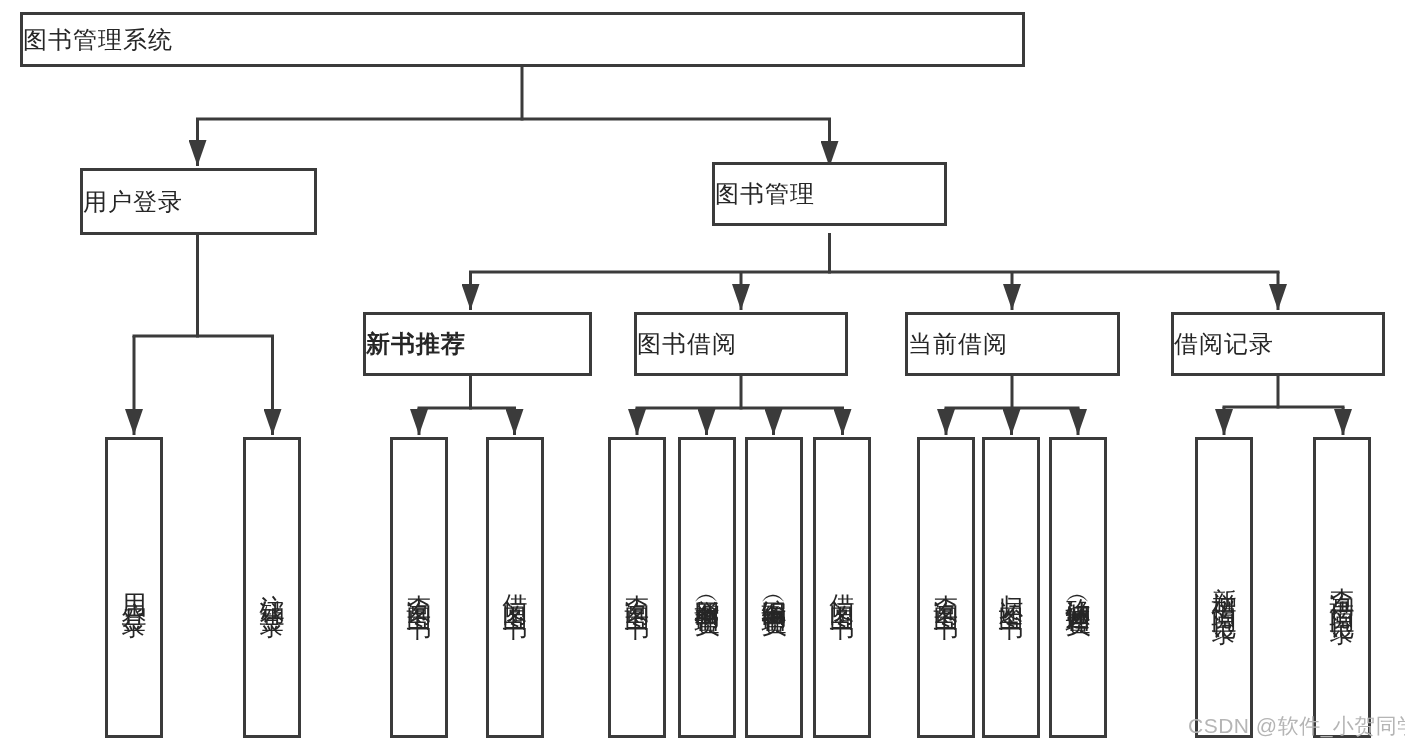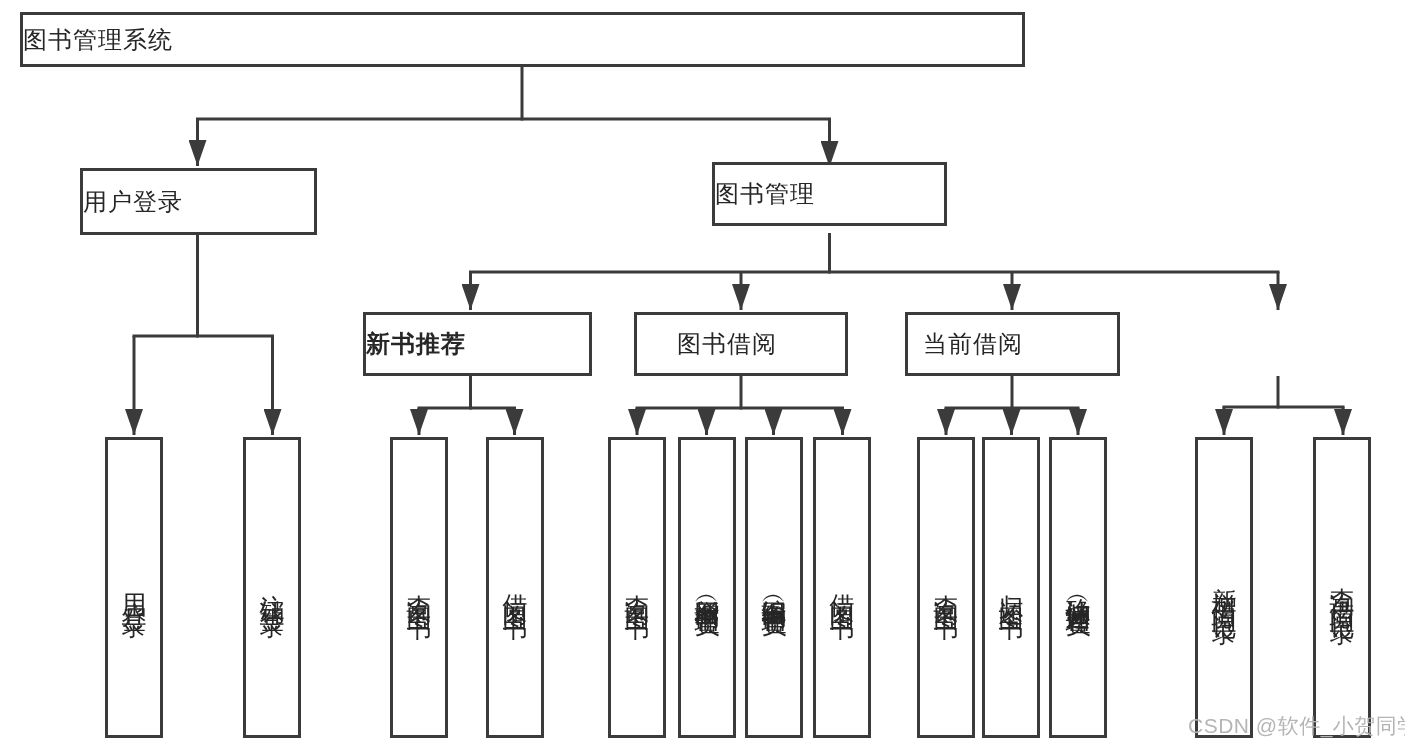--- a/index.html
+++ b/index.html
@@ -132,25 +132,28 @@
   <div class="box" style="left:80px; top:168px; width:237px; height:67px;">
     <span>用户登录</span>
   </div>
   <div class="box" style="left:712px; top:162px; width:235px; height:64px;">
     <span>图书管理</span>
   </div>
 
   <div class="box" style="left:363px; top:312px; width:229px; height:64px;font-weight:bold;">
     <span>新书推荐</span>
   </div>
-  <div class="box" style="left:634px; top:312px; width:214px; height:64px;padding-left:40px;">
+  <div class="box" style="left:634px; top:312px; width:214px; height:64px;">
     <span>图书借阅</span>
   </div>
-  <div class="box" style="left:905px; top:312px; width:215px; height:64px;padding-left:15px;">
+  <div class="box" style="left:905px; top:312px; width:215px; height:64px;">
     <span>当前借阅</span>
+  </div>
+  <div class="box" style="left:1171px; top:312px; width:214px; height:64px;">
+    <span>借阅记录</span>
   </div>
 
   <div class="vbox" style="left:105px;">
     <span class="vtext">用户登录</span>
   </div>
   <div class="vbox" style="left:243px;">
     <span class="vtext">注销登录</span>
   </div>
 
   <div class="vbox" style="left:390px;">

